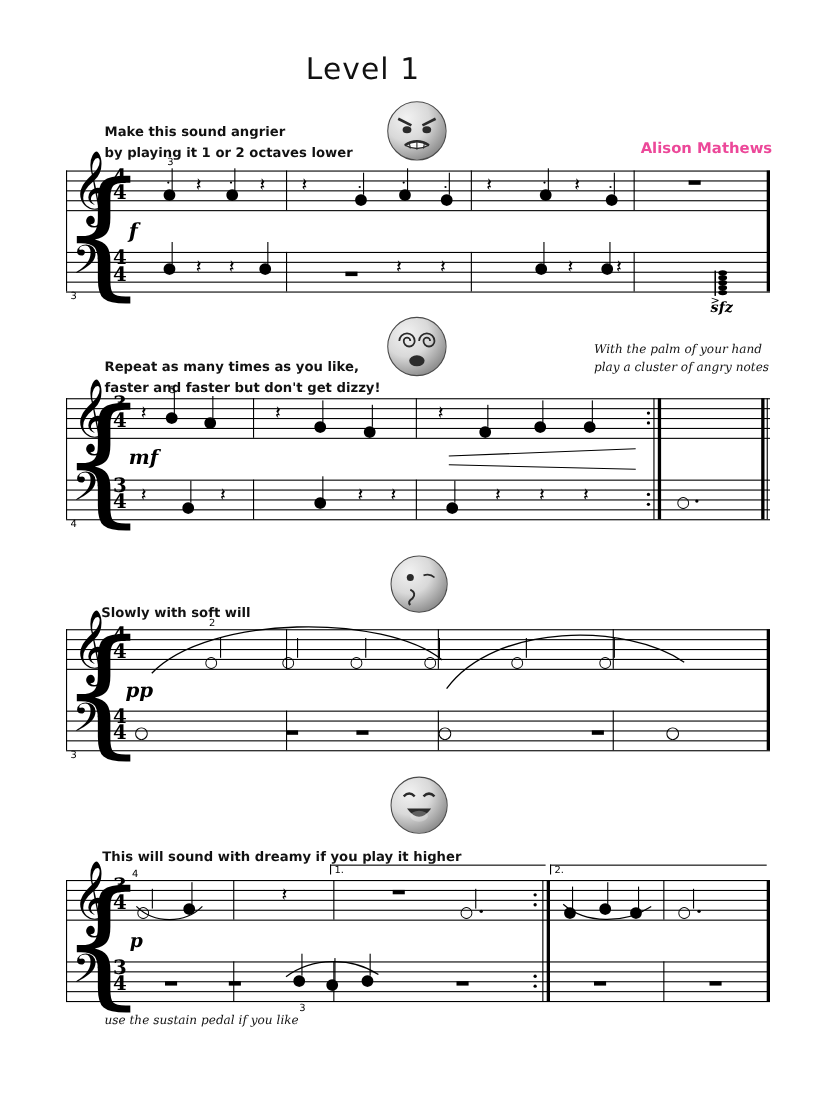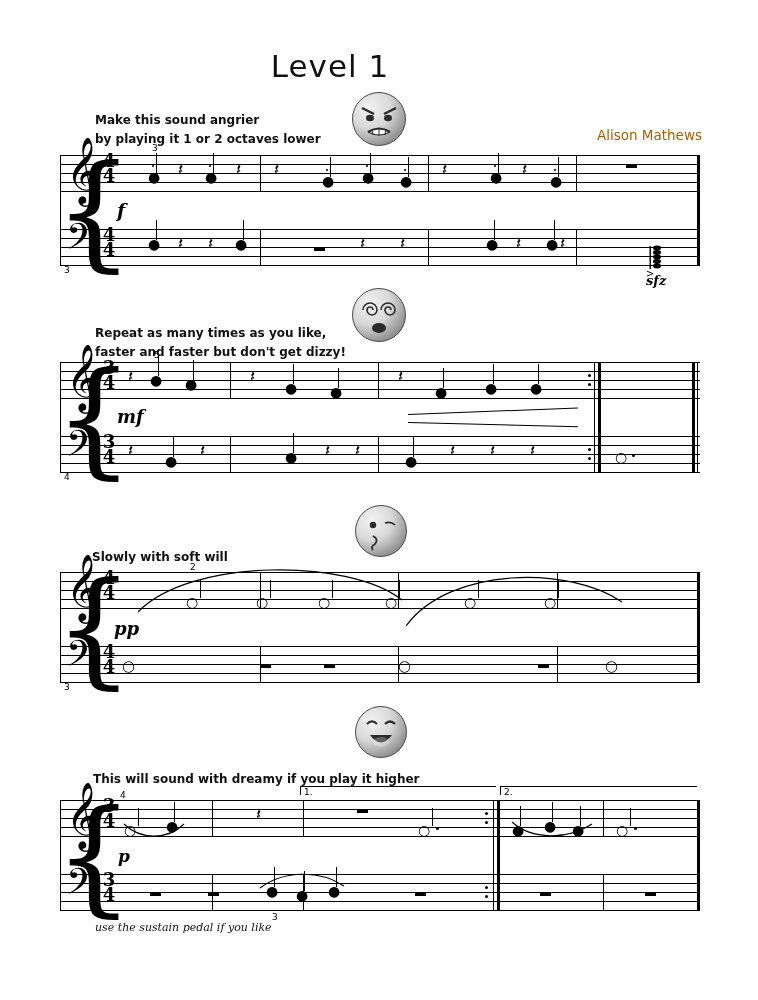--- a/index.html
+++ b/index.html
@@ -23,31 +23,32 @@
   }
 
   
   .title {
     position: absolute;
     top: 48px;
     left: 0;
     width: 660px;
     text-align: center;
     font-family: "DejaVu Sans", sans-serif;
-    font-size: 31px;
+    font-size: 27px;
     letter-spacing: 1px;
     color: #111;
   }
   .composer {
     position: absolute;
     top: 127px;
     right: 56px;
     font-family: "DejaVu Sans", sans-serif;
     font-size: 13.5px;
-    color: #a16207;
+    color: #ec4899;
+    font-weight: bold;
   }
 
   
   .instr {
     position: absolute;
     font-family: "DejaVu Sans", sans-serif;
     font-size: 12px;
     font-weight: bold;
     color: #111;
     white-space: nowrap;
@@ -336,20 +337,24 @@
           <ellipse cx="9" cy="16.5" rx="4" ry="2.4"></ellipse>
           <ellipse cx="9" cy="21" rx="4" ry="2.4"></ellipse>
         </g>
         <rect x="1.5" y="1" width="1.4" height="23" fill="#000"></rect>
       </svg>
     </div>
     <div style="position:absolute; left:586px; top:113px; font-family:'DejaVu Sans',sans-serif; font-size:10px;">&gt;</div>
     <div class="dyn" style="left:586px; top:118px; font-size:13px;">sfz</div>
   </div>
 
+  <div class="note-italic" style="left:540px; top:310px;">
+    <div>With the palm of your hand</div>
+    <div>play a cluster of angry notes</div>
+  </div>
 
   <div class="face" style="left:352px; top:288px; width:54px; height:54px;">
     <div class="ball"></div>
     <svg width="54" height="54" viewBox="0 0 54 54" style="position:absolute;left:0;top:0;">
       <path d="M18 22 m -7,0 a7,7 0 1,1 14,0 a5,5 0 1,1 -10,0 a3,3 0 1,1 6,0" stroke="#2b2b2b" stroke-width="1.6" fill="none"></path>
       <path d="M36 22 m -7,0 a7,7 0 1,1 14,0 a5,5 0 1,1 -10,0 a3,3 0 1,1 6,0" stroke="#2b2b2b" stroke-width="1.6" fill="none"></path>
       <ellipse cx="27" cy="40" rx="7" ry="5" fill="#2b2b2b"></ellipse>
     </svg>
   </div>
 

